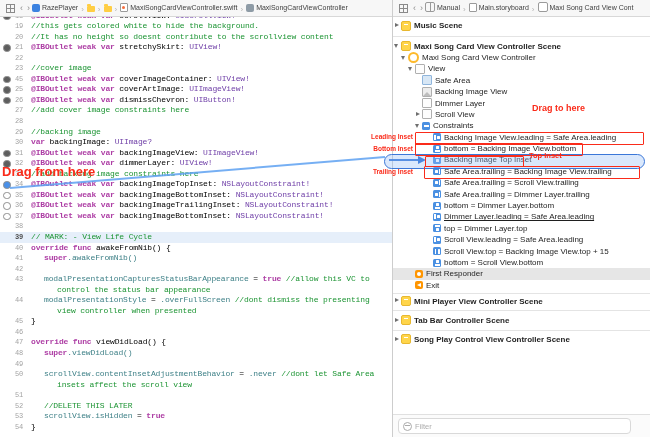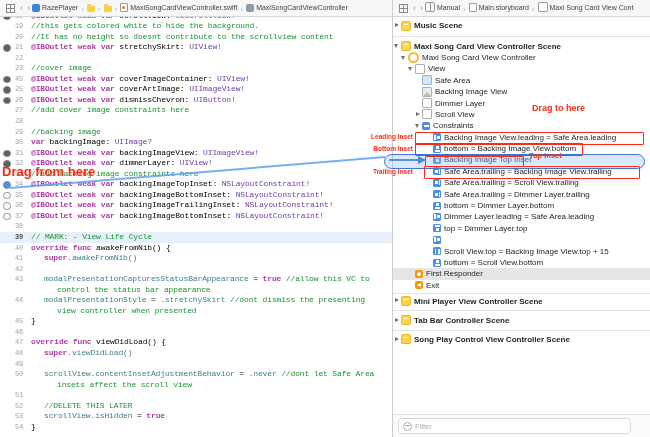--- a/index.html
+++ b/index.html
@@ -299,21 +299,21 @@
         <div class="cl">
           <span class="gut">
             <span class="lnum"></span>
           </span>
           <span class="ltext" style="padding-left: 31px;"><span class="tok-c">control the status bar appearance</span></span>
         </div>
         <div class="cl">
           <span class="gut">
             <span class="lnum">44</span>
           </span>
-          <span class="ltext" style="padding-left: 18px;"><span class="tok-m">modalPresentationStyle</span><span class="tok-p"> = </span><span class="tok-m">.stretchySkirt</span><span class="tok-c"> //dont dismiss the presenting</span></span>
+          <span class="ltext" style="padding-left: 18px;"><span class="tok-m">modalPresentationStyle</span><span class="tok-p"> = </span><span class="tok-m">.overFullScreen</span><span class="tok-c"> //dont dismiss the presenting</span></span>
         </div>
         <div class="cl">
           <span class="gut">
             <span class="lnum"></span>
           </span>
           <span class="ltext" style="padding-left: 31px;"><span class="tok-c">view controller when presented</span></span>
         </div>
         <div class="cl">
           <span class="gut">
             <span class="lnum">45</span>
@@ -467,30 +467,31 @@
           <span class="olabel">Safe Area.trailing = Scroll View.trailing</span>
         </div>
         <div class="orow" style="padding-left: 40px;">
           <span class="oi ci ctrailing"></span>
           <span class="olabel">Safe Area.trailing = Dimmer Layer.trailing</span>
         </div>
         <div class="orow" style="padding-left: 40px;">
           <span class="oi ci cbottom"></span>
           <span class="olabel">bottom = Dimmer Layer.bottom</span>
         </div>
-        <div class="orow" style="padding-left: 40px;">
+        <div class="orow" style="padding-left: 40px; text-decoration: underline;">
           <span class="oi ci cleading"></span>
           <span class="olabel">Dimmer Layer.leading = Safe Area.leading</span>
         </div>
         <div class="orow" style="padding-left: 40px;">
           <span class="oi ci ctop"></span>
           <span class="olabel">top = Dimmer Layer.top</span>
         </div>
         <div class="orow" style="padding-left: 40px;">
           <span class="oi ci cleading"></span>
+          <span class="olabel">Scroll View.leading = Safe Area.leading</span>
         </div>
         <div class="orow" style="padding-left: 40px;">
           <span class="oi ci cvert"></span>
           <span class="olabel">Scroll View.top = Backing Image View.top + 15</span>
         </div>
         <div class="orow" style="padding-left: 40px;">
           <span class="oi ci cbottom"></span>
           <span class="olabel">bottom = Scroll View.bottom</span>
         </div>
         <div class="orow band" style="padding-left: 15px;">

